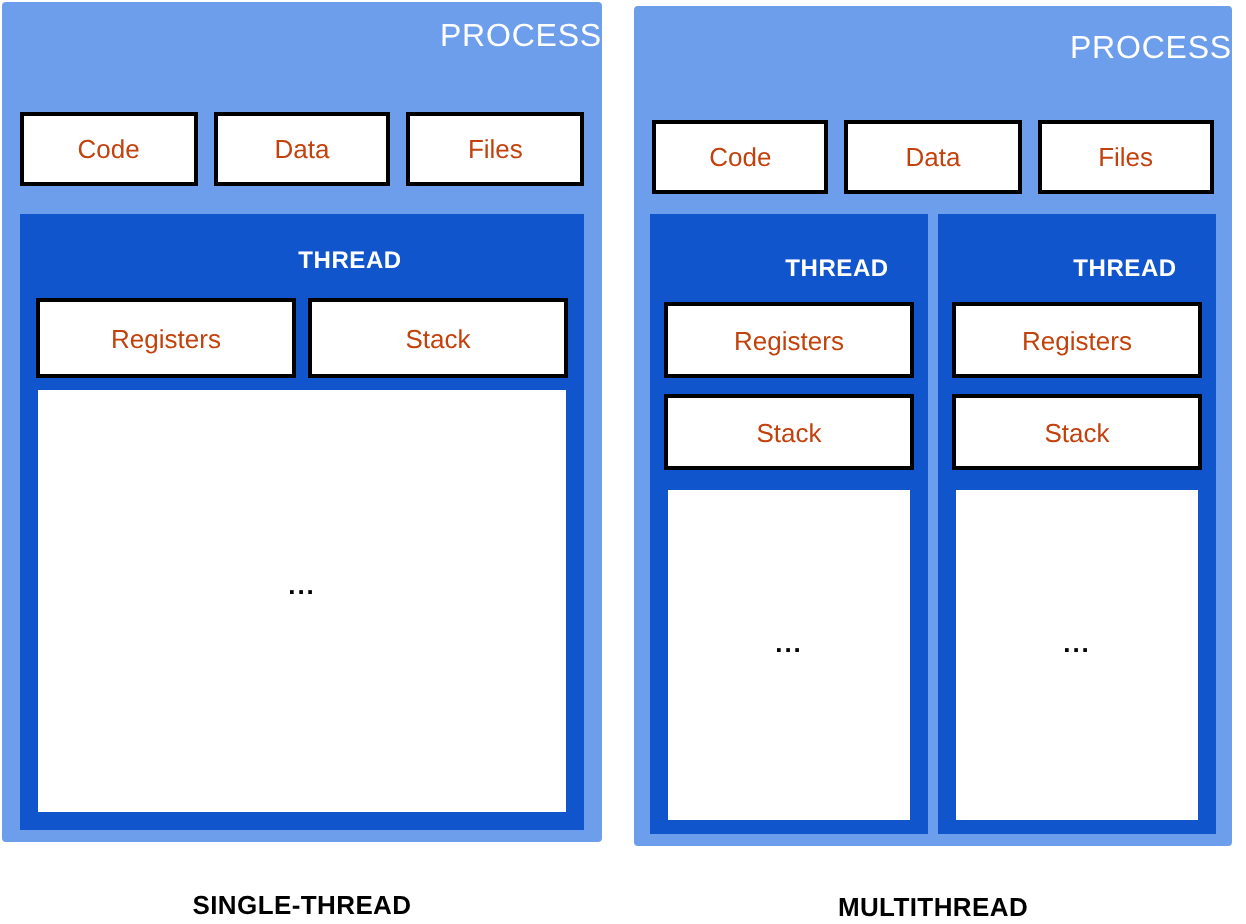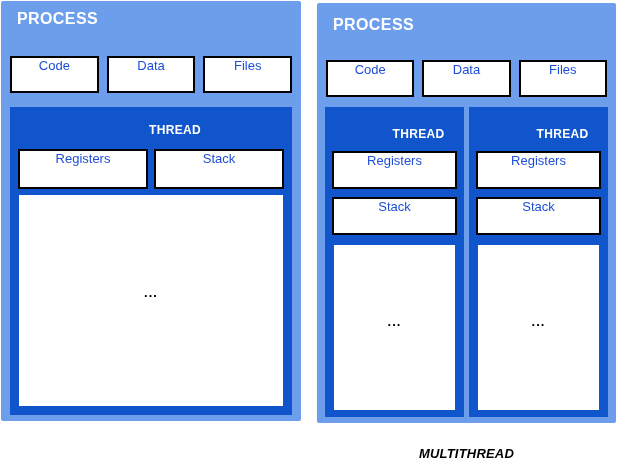--- a/index.html
+++ b/index.html
@@ -14,35 +14,35 @@
     position:absolute;
     display:flex;flex-direction:column;
     background:var(--panel-bg,#6D9EEB);
     border-radius:2px;
   }
   .panel-left{left:1px;top:1px;width:300px;height:420px;}
   .panel-right{left:317px;top:3px;width:299px;height:420px;}
 
   .process-title{
     color:var(--title-text,#fff);
-    font-weight:bold;font-size:16px;line-height:18px;
-    text-align:left;letter-spacing:.4px;text-indent:16px;
+    font-weight:normal;font-size:16px;line-height:18px;
+    text-align:right;letter-spacing:.4px;text-indent:16px;
   }
   .panel-left  .process-title{margin-top:9px;}
   .panel-right .process-title{margin-top:13px;}
 
   .resource-row{display:flex;gap:8px;margin-left:9px;margin-right:9px;height:37px;flex:none;}
   .panel-left  .resource-row{margin-top:28px;}
   .panel-right .resource-row{margin-top:26px;}
 
   .wbox{
     background:var(--box-bg,#fff);
     border:2px solid var(--box-border,#000);
-    display:flex;align-items:flex-start;justify-content:center;
-    font-size:13px;color:#1d4ed8;box-sizing:border-box;
+    display:flex;align-items:center;justify-content:center;
+    font-size:13px;color:#c2410c;box-sizing:border-box;
   }
   .resource-row .wbox{flex:1;}
 
   
   .thread-box{
     background:var(--thread-bg,#1155CC);
     margin:14px 9px 6px 9px;
     flex:1;display:flex;flex-direction:column;
   }
   .thread-title{
@@ -72,21 +72,21 @@
   .thread-col .wbox.stack-box{margin-top:8px;}
   .thread-col .thread-body{margin:10px 9px 7px;padding-bottom:12px;}
 
   .caption{
     position:absolute;
     font-weight:bold;font-size:13px;line-height:14px;
     color:var(--caption-text,#000);
     text-align:center;letter-spacing:.2px;
   }
   .caption-left{left:1px;width:300px;top:446px;}
-  .caption-right{left:317px;width:299px;top:447px;font-style:italic;}
+  .caption-right{left:317px;width:299px;top:447px;}
 </style>
 </head>
 <body>
 
 <div class="canvas">
 
   <section class="panel panel-left">
     <div class="process-title">PROCESS</div>
 
     <div class="resource-row">
@@ -110,20 +110,21 @@
         <div class="wbox">
           <span>Stack</span>
         </div>
       </div>
       <div class="thread-body">
         <span>...</span>
       </div>
     </div>
   </section>
 
+  <div class="caption caption-left">SINGLE-THREAD</div>
 
   <section class="panel panel-right">
     <div class="process-title">PROCESS</div>
 
     <div class="resource-row">
       <div class="wbox">
         <span>Code</span>
       </div>
       <div class="wbox">
         <span>Data</span>

